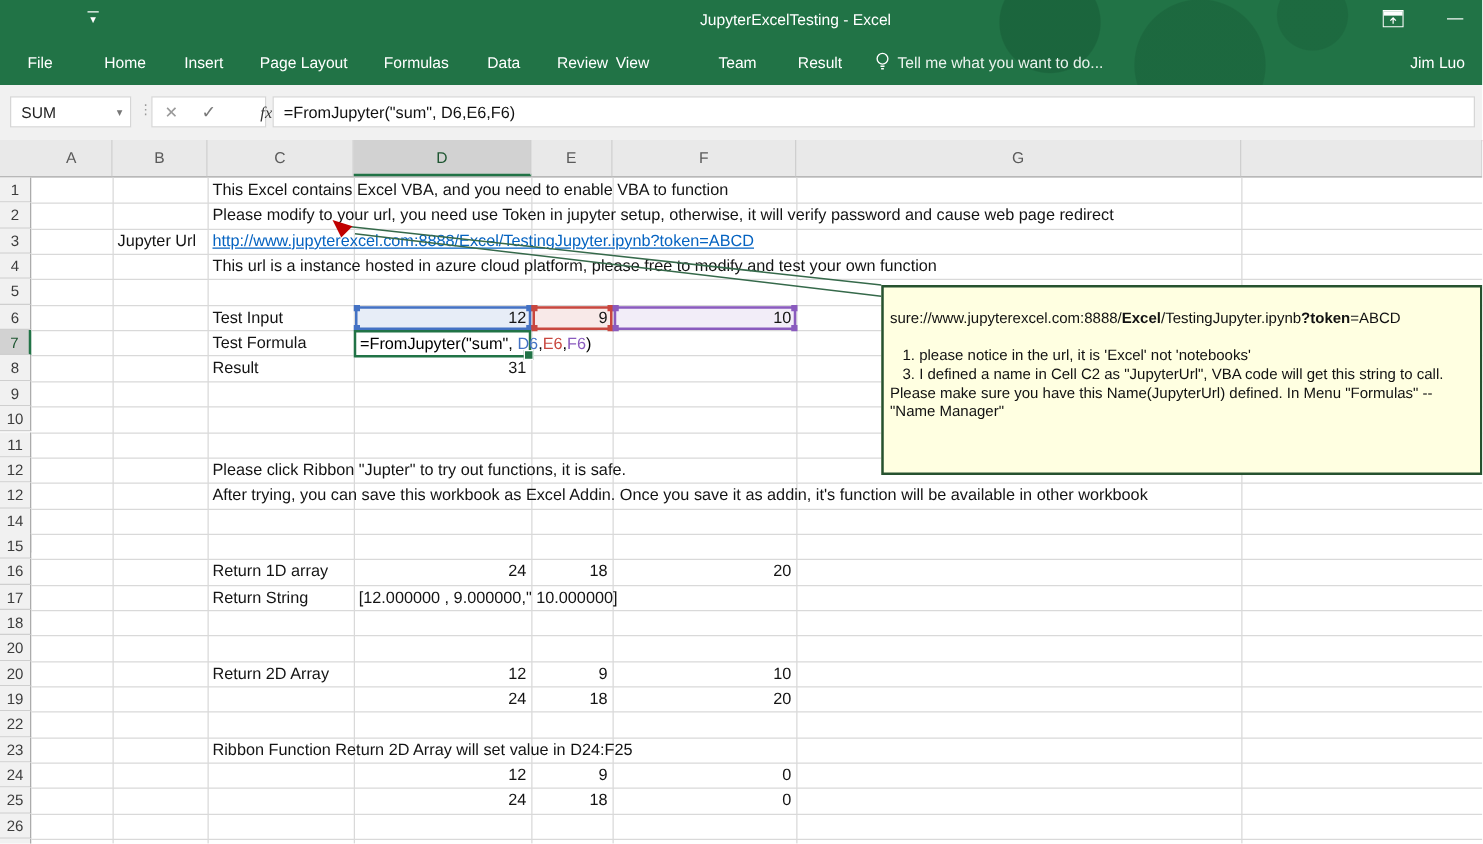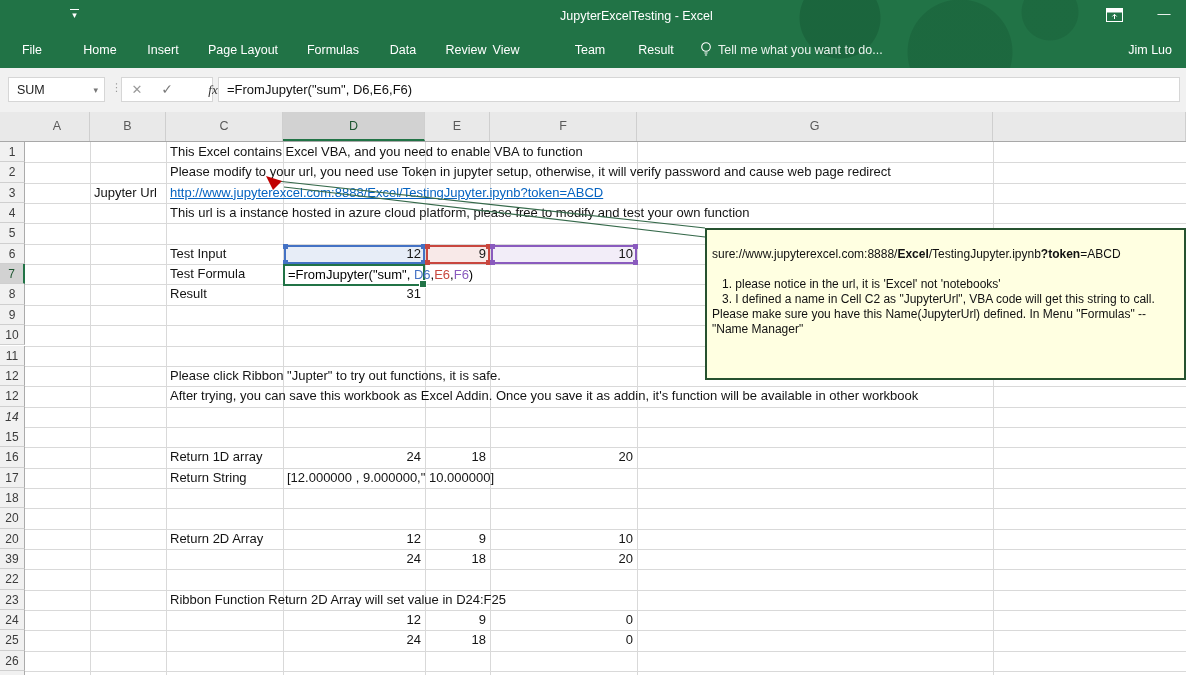--- a/index.html
+++ b/index.html
@@ -151,28 +151,28 @@
       <div class="rowhdr" style="top: 203.05px; height: 20.35px; line-height: 20.35px;">4</div>
       <div class="rowhdr" style="top: 223.4px; height: 20.35px; line-height: 20.35px;">5</div>
       <div class="rowhdr" style="top: 243.75px; height: 20.35px; line-height: 20.35px;">6</div>
       <div class="rowhdr sel" style="top: 264.1px; height: 20.35px; line-height: 20.35px;">7</div>
       <div class="rowhdr" style="top: 284.45px; height: 20.35px; line-height: 20.35px;">8</div>
       <div class="rowhdr" style="top: 304.8px; height: 20.35px; line-height: 20.35px;">9</div>
       <div class="rowhdr" style="top: 325.15px; height: 20.35px; line-height: 20.35px;">10</div>
       <div class="rowhdr" style="top: 345.5px; height: 20.35px; line-height: 20.35px;">11</div>
       <div class="rowhdr" style="top: 365.85px; height: 20.35px; line-height: 20.35px;">12</div>
       <div class="rowhdr" style="top: 386.2px; height: 20.35px; line-height: 20.35px;">12</div>
-      <div class="rowhdr" style="top: 406.55px; height: 35px; line-height: 20.35px; font-style: italic;">14</div>
+      <div class="rowhdr" style="top: 406.55px; height: 35px; line-height: 20.35px;">14</div>
       <div class="rowhdr" style="top: 426.9px; height: 20.35px; line-height: 20.35px;">15</div>
       <div class="rowhdr" style="top: 447.25px; height: 20.35px; line-height: 20.35px;">16</div>
       <div class="rowhdr" style="top: 467.6px; height: 20.35px; line-height: 20.35px;">17</div>
       <div class="rowhdr" style="top: 487.95px; height: 20.35px; line-height: 20.35px;">18</div>
       <div class="rowhdr" style="top: 508.3px; height: 20.35px; line-height: 20.35px;">20</div>
       <div class="rowhdr" style="top: 528.65px; height: 20.35px; line-height: 20.35px;">20</div>
-      <div class="rowhdr" style="top: 549px; height: 20.35px; line-height: 20.35px;">39</div>
+      <div class="rowhdr" style="top: 549px; height: 20.35px; line-height: 20.35px;">19</div>
       <div class="rowhdr" style="top: 569.35px; height: 20.35px; line-height: 20.35px;">22</div>
       <div class="rowhdr" style="top: 589.7px; height: 20.35px; line-height: 20.35px;">23</div>
       <div class="rowhdr" style="top: 610.05px; height: 20.35px; line-height: 20.35px;">24</div>
       <div class="rowhdr" style="top: 630.4px; height: 20.35px; line-height: 20.35px;">25</div>
       <div class="rowhdr" style="top: 650.75px; height: 20.35px; line-height: 20.35px;">26</div>
       <div class="rowhdr" style="top: 671.1px; height: 20.35px; line-height: 20.35px;">27</div>
     </div>
 
   <div id="gridlines">
       <div class="vline" style="left: 90px; top: 142px; height: 533px;"></div>

